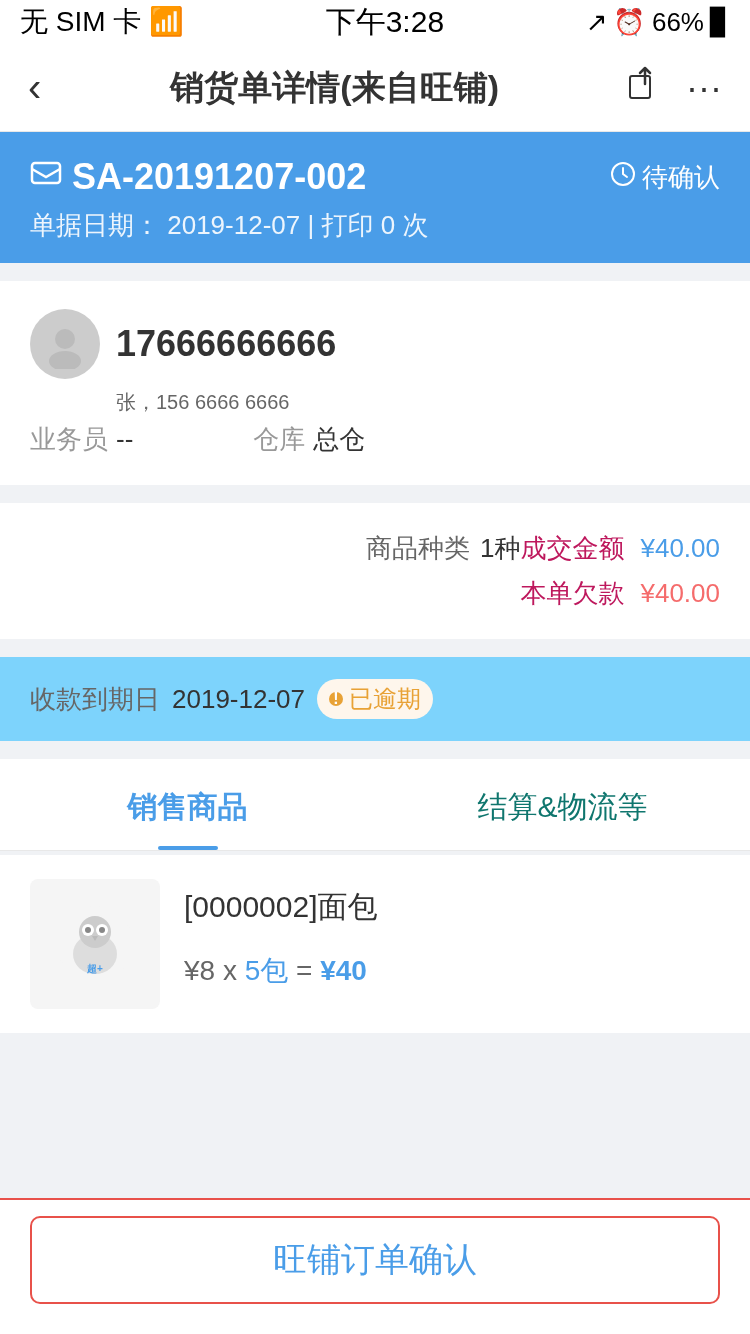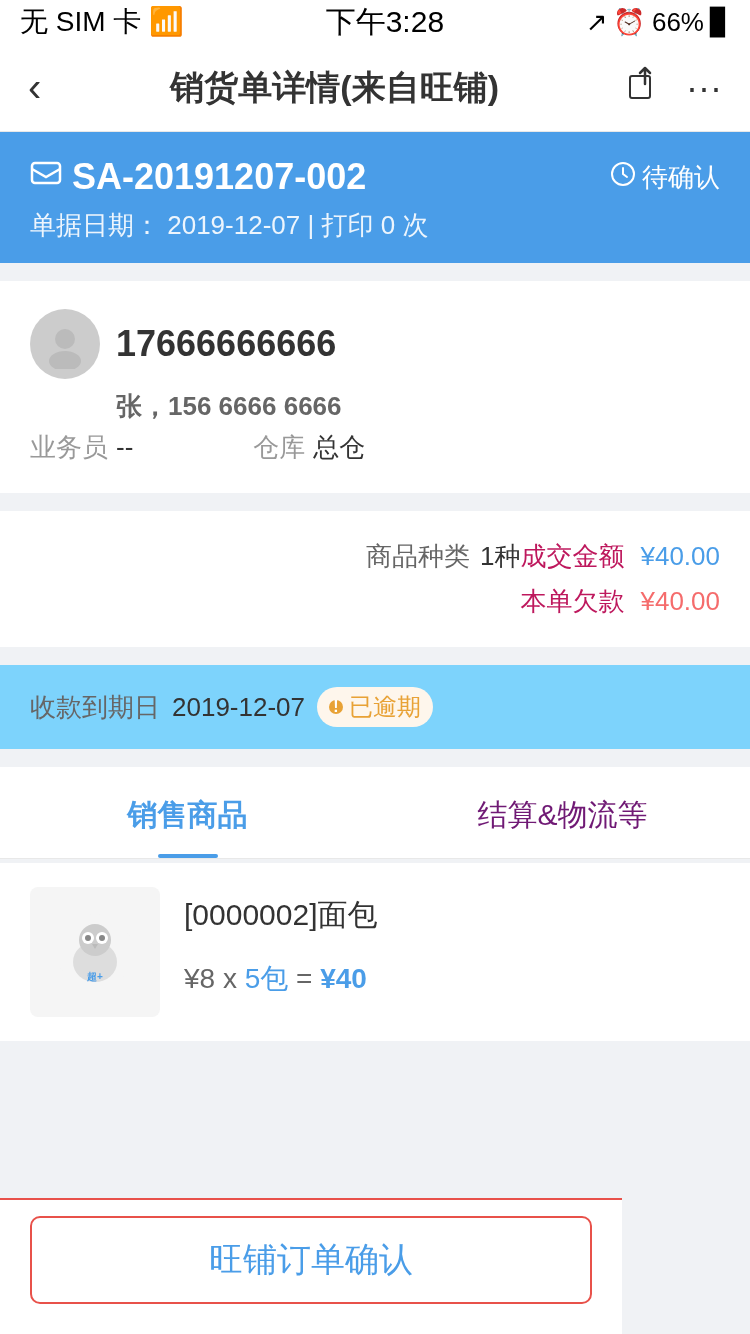--- a/index.html
+++ b/index.html
@@ -130,25 +130,24 @@
     .avatar svg {
       width: 50px;
       height: 50px;
     }
     .customer-name {
       font-size: 36px;
       font-weight: 600;
       color: #333;
     }
     .customer-sub {
-      font-size: 26px;
+      font-size: 20px;
       color: #666;
       margin-left: 86px;
       margin-bottom: 2px;
-      font-weight: bold;
     }
     .customer-fields {
       display: flex;
       gap: 40px;
       margin-left: 0;
       margin-top: 6px;
     }
     .field-item {
       display: flex;
       align-items: center;
@@ -250,21 +249,21 @@
     }
     .tabs-row {
       display: flex;
       border-bottom: 1px solid #e8e8e8;
     }
     .tab-item {
       flex: 1;
       text-align: center;
       padding: 28px 0 22px;
       font-size: 30px;
-      color: #701a75;
+      color: #0f766e;
       cursor: pointer;
       position: relative;
     }
     .tab-item.active {
       color: #4a9de8;
       font-weight: 600;
     }
     .tab-item.active::after {
       content: '';
       position: absolute;
@@ -321,21 +320,21 @@
     
     .bottom-space {
       height: 160px;
       background: #f0f2f5;
     }
 
     
     .bottom-bar {
       position: fixed;
       bottom: 0;
-      width: 622px;
+      width: 750px;
       background: #fff;
       padding: 16px 30px 30px;
       border-top: 2px solid #e8514a;
     }
     .confirm-btn {
       width: 100%;
       height: 88px;
       background: #fff;
       border: 2px solid #e8514a;
       border-radius: 10px;

